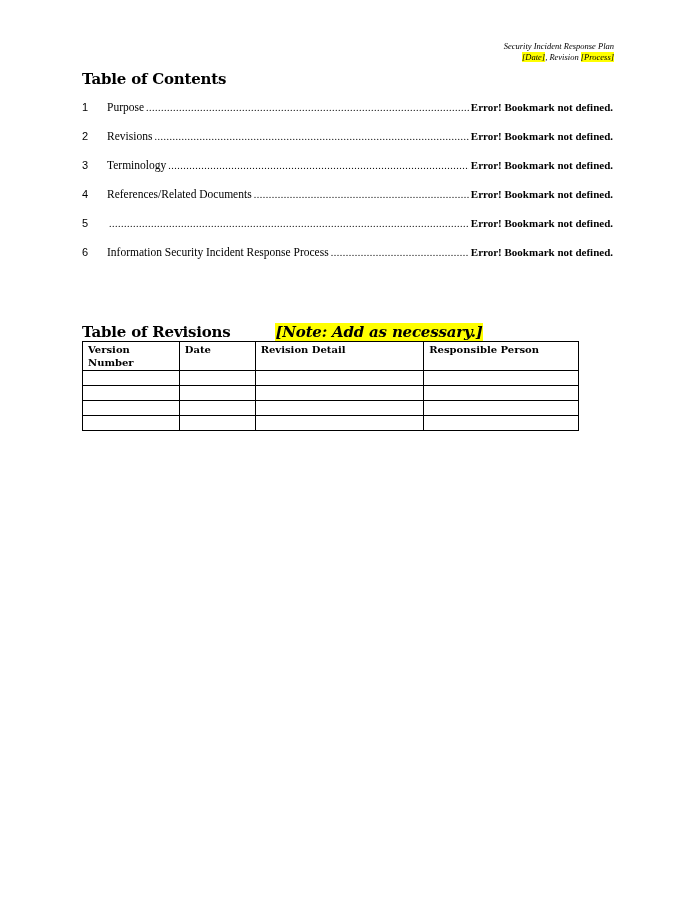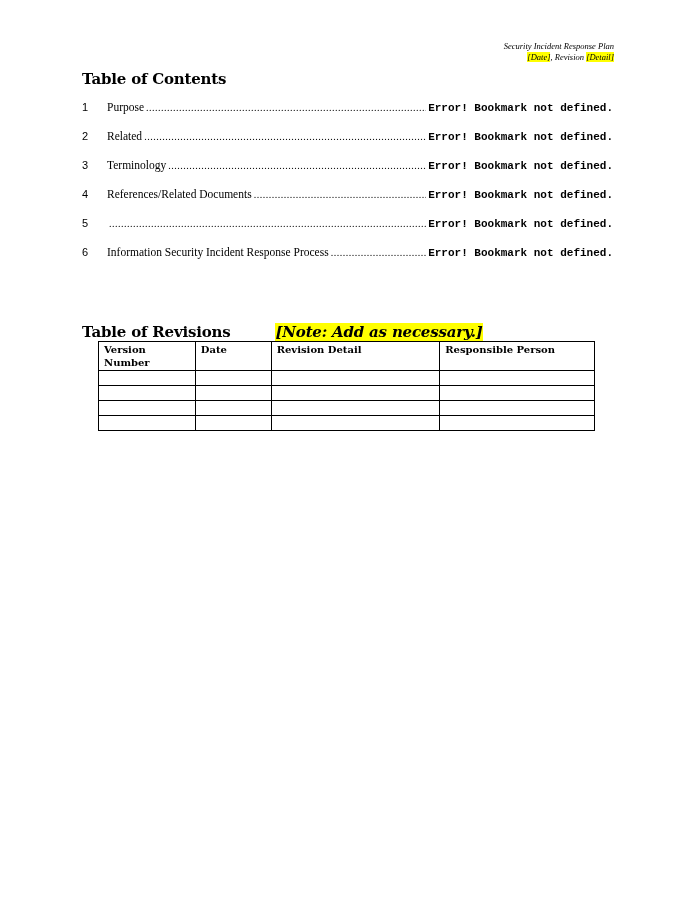--- a/index.html
+++ b/index.html
@@ -6,48 +6,48 @@
   body { width: 695px; height: 900px; position: relative; overflow: hidden; font-family: "DejaVu Serif", "Liberation Serif", serif; color: #000; }
   .header { position: absolute; right: 81px; top: 41px; text-align: right; font-family: "Liberation Serif", serif; font-size: 8.5px; line-height: 11px; font-style: italic; }
   .hl { background: #ffff00; margin-top: 48px; }
   .toc-title { position: absolute; left: 82px; top: 70px; font-family: "DejaVu Serif", serif; font-weight: bold; font-size: 15px; letter-spacing: -0.2px; }
   .toc { position: absolute; left: 82px; top: 101px; width: 531px; }
   .toc-row { display: flex; align-items: baseline; height: 29px; font-size: 11.5px; font-family: "Liberation Serif", serif; }
   .toc-num { width: 25px; font-family: "Liberation Sans", sans-serif; font-size: 11px; }
   .toc-label { white-space: nowrap; }
   .toc-dots { flex: 1; overflow: hidden; white-space: nowrap; margin: 0 2px; font-size: 10px; }
   .toc-dots::after { content: "......................................................................................................................................................................................................................"; letter-spacing: 0.5px; }
-  .toc-page { font-family: Liberation Mono, monospace; font-weight: bold; font-size: 11px; white-space: nowrap; text-align: right; }
+  .toc-page { font-family: Liberation Serif, serif; font-weight: bold; font-size: 11px; white-space: nowrap; text-align: right; }
   .rev-title { position: absolute; left: 82px; top: 323px; font-family: "DejaVu Serif", serif; font-weight: bold; font-size: 15px; letter-spacing: -0.2px; }
   .rev-note { font-style: italic; background: #ffff00; margin-left: 40px; }
-  table.rev { position: absolute; left: 98px; top: 341px; border-collapse: collapse; width: 497px; font-family: "DejaVu Serif", serif; }
+  table.rev { position: absolute; left: 82px; top: 341px; border-collapse: collapse; width: 497px; font-family: "DejaVu Serif", serif; }
   table.rev th, table.rev td { border: 1.2px solid #000; padding: 1px 5px; vertical-align: top; text-align: left; }
   table.rev th { font-size: 10px; font-weight: bold; line-height: 13px; height: 25px; }
   table.rev td { height: 12px; }
 </style>
 </head>
 <body>
 
 <div class="header">
   <div>Security Incident Response Plan</div>
-  <div><span class="hl">[Date]</span><span>, Revision </span><span class="hl">[Detail]</span></div>
+  <div><span class="hl">[Date]</span><span>, Revision </span><span class="hl">[Process]</span></div>
 </div>
 
 <div class="toc-title">Table of Contents</div>
 
 <div class="toc">
   <div class="toc-row">
     <span class="toc-num">1</span>
     <span class="toc-label">Purpose</span>
     <span class="toc-dots"></span>
     <span class="toc-page">Error! Bookmark not defined.</span>
   </div>
   <div class="toc-row">
     <span class="toc-num">2</span>
-    <span class="toc-label">Related</span>
+    <span class="toc-label">Revisions</span>
     <span class="toc-dots"></span>
     <span class="toc-page">Error! Bookmark not defined.</span>
   </div>
   <div class="toc-row">
     <span class="toc-num">3</span>
     <span class="toc-label">Terminology</span>
     <span class="toc-dots"></span>
     <span class="toc-page">Error! Bookmark not defined.</span>
   </div>
   <div class="toc-row">

